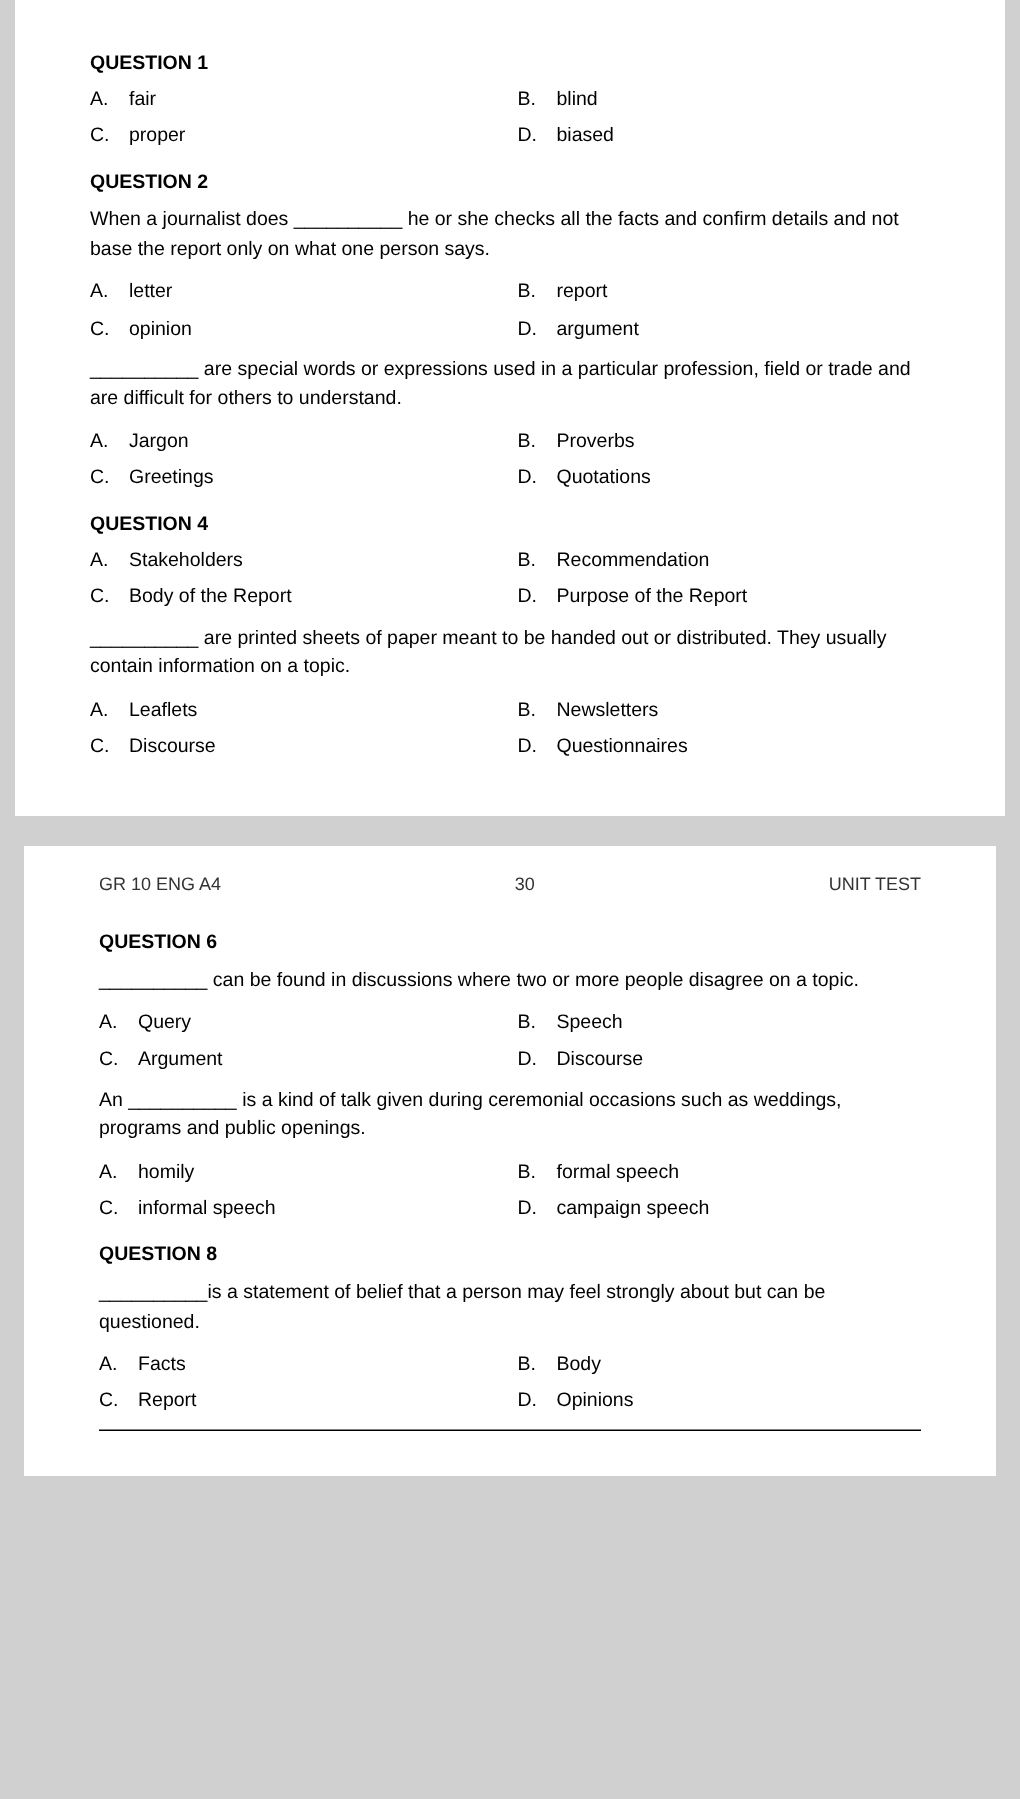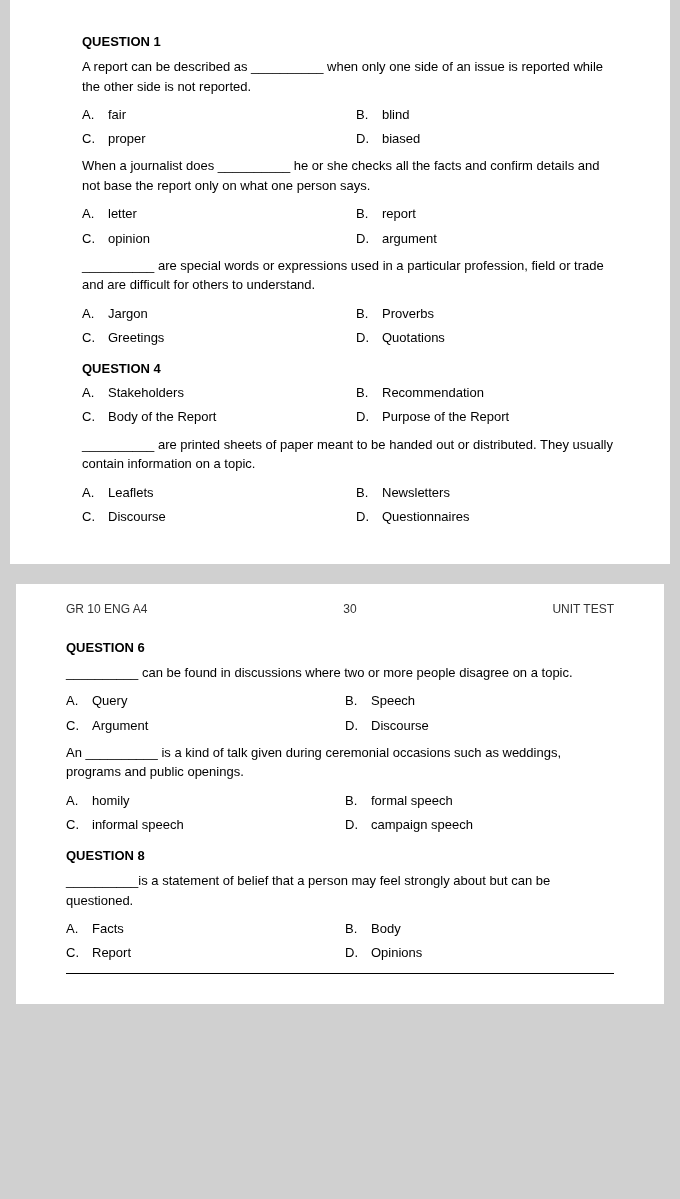--- a/index.html
+++ b/index.html
@@ -6,21 +6,21 @@
     body {
       font-family: Arial, sans-serif;
       font-size: 13px;
       background: #d0d0d0;
       width: 680px;
     }
     .page {
       background: #fff;
       width: 660px;
       margin: 0 auto;
-      padding: 20px 50px 30px 72px;
+      padding: 20px 50px 30px 50px;
     }
     .page-break {
       height: 20px;
       background: #d0d0d0;
     }
     .page2 {
       background: #fff;
       width: 648px;
       margin: 0 auto;
       padding: 10px 50px 30px 50px;
@@ -64,41 +64,41 @@
     }
   </style>
 </head>
 <body>
 
 <div class="page">
 
   <div id="page1-questions">
       <div>
         <div class="question-label">QUESTION 1</div>
-        <div class="question-text">A report can be described as __________ when only one side of an issue is reported while the other side is not reported.</div>
         <div class="options">
           <div class="option">
             <span class="option-letter">A.</span>
             <span>fair</span>
           </div>
           <div class="option">
             <span class="option-letter">B.</span>
             <span>blind</span>
           </div>
           <div class="option">
             <span class="option-letter">C.</span>
             <span>proper</span>
           </div>
           <div class="option">
             <span class="option-letter">D.</span>
             <span>biased</span>
           </div>
         </div>
       </div>
       <div>
+        <div class="question-label">QUESTION 2</div>
         <div class="question-text">When a journalist does __________ he or she checks all the facts and confirm details and not base the report only on what one person says.</div>
         <div class="options">
           <div class="option">
             <span class="option-letter">A.</span>
             <span>letter</span>
           </div>
           <div class="option">
             <span class="option-letter">B.</span>
             <span>report</span>
           </div>

